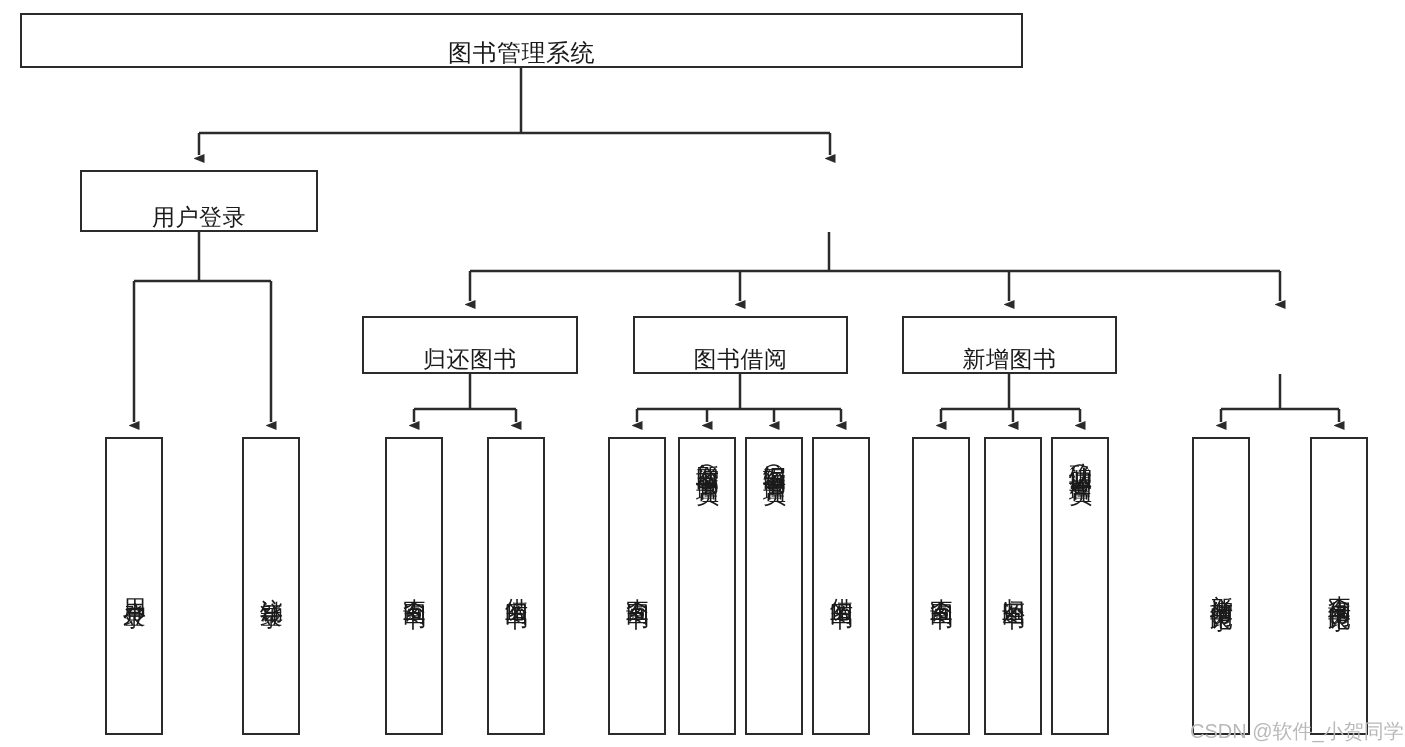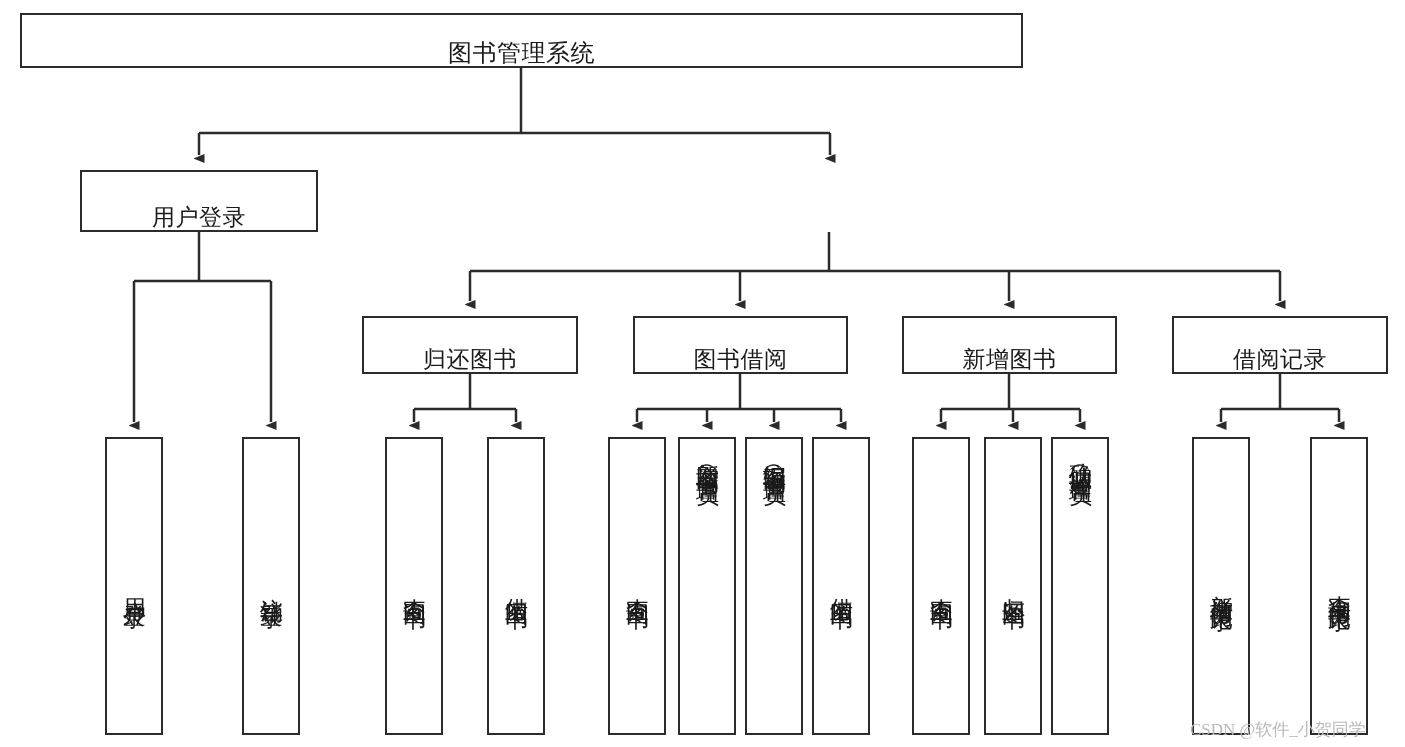--- a/index.html
+++ b/index.html
@@ -65,23 +65,23 @@
     max-height: 100%;
   }
   
   .node.v.center {
     align-items: center;
     padding-top: 0;
   }
   .watermark {
     position: absolute;
     color: #b9b9b9;
-    font-size: 17px;
+    font-size: 20px;
     white-space: nowrap;
-    font-family: Liberation Serif, serif;
+    font-family: Liberation Sans, sans-serif;
   }
 </style>
 </head>
 <body>
 
 <div id="canvas">
 
   <svg class="edges" viewBox="0 0 1405 747">
     <defs>
       <marker id="arrow" markerWidth="9" markerHeight="11" refX="1" refY="5.5" orient="auto" markerUnits="userSpaceOnUse">
@@ -155,23 +155,20 @@
 
   <div class="node h" style="left: 362px; top: 316px; width: 216px; height: 58px;">
     <span class="label">归还图书</span>
   </div>
   <div class="node h" style="left: 633px; top: 316px; width: 215px; height: 58px;">
     <span class="label">图书借阅</span>
   </div>
   <div class="node h" style="left: 902px; top: 316px; width: 215px; height: 58px;">
     <span class="label">新增图书</span>
   </div>
-  <div class="node h" style="left: 1172px; top: 316px; width: 216px; height: 58px;">
-    <span class="label">借阅记录</span>
-  </div>
 
   <div class="node v center" style="left: 105px; top: 437px; width: 58px; height: 298px;">
     <span class="label">用户登录</span>
   </div>
   <div class="node v center" style="left: 242px; top: 437px; width: 58px; height: 298px;">
     <span class="label">注销登录</span>
   </div>
   <div class="node v center" style="left: 385px; top: 437px; width: 58px; height: 298px;">
     <span class="label">查询图书</span>
   </div>

